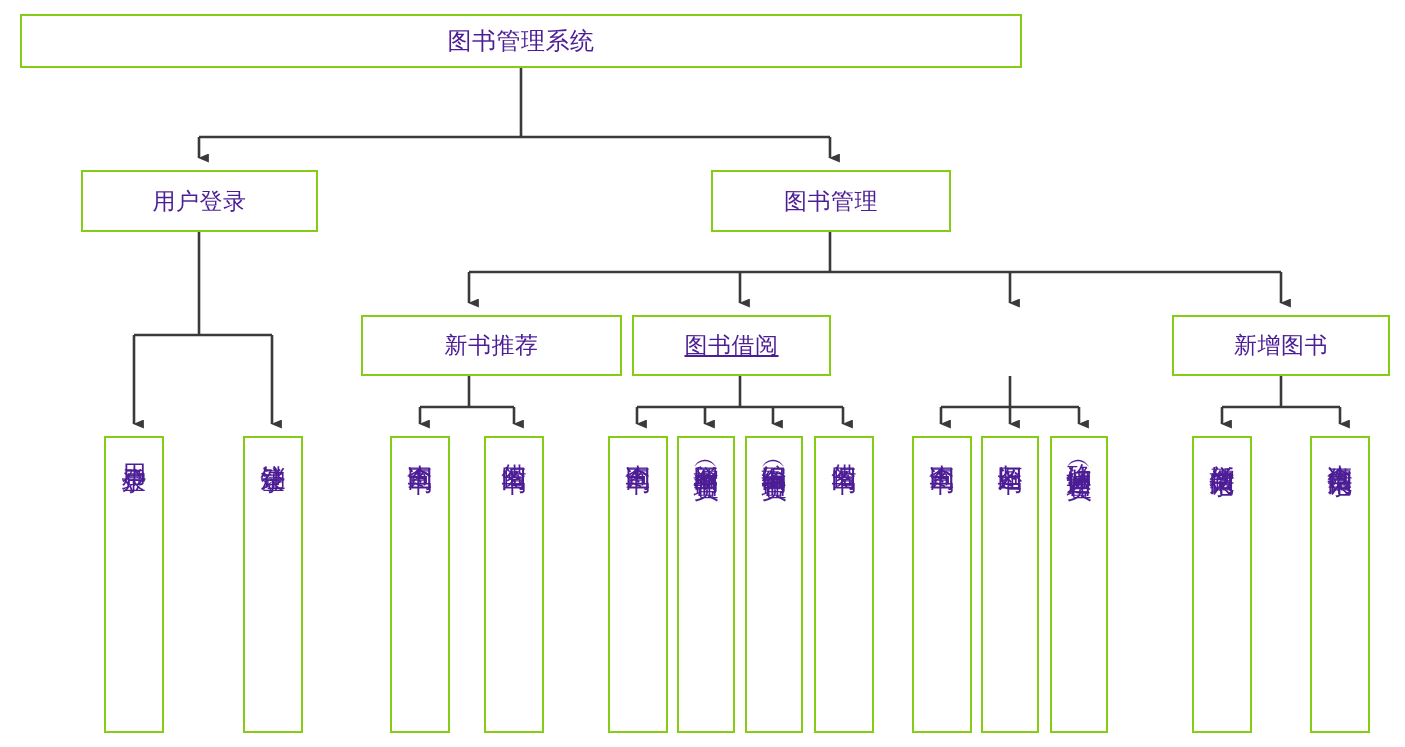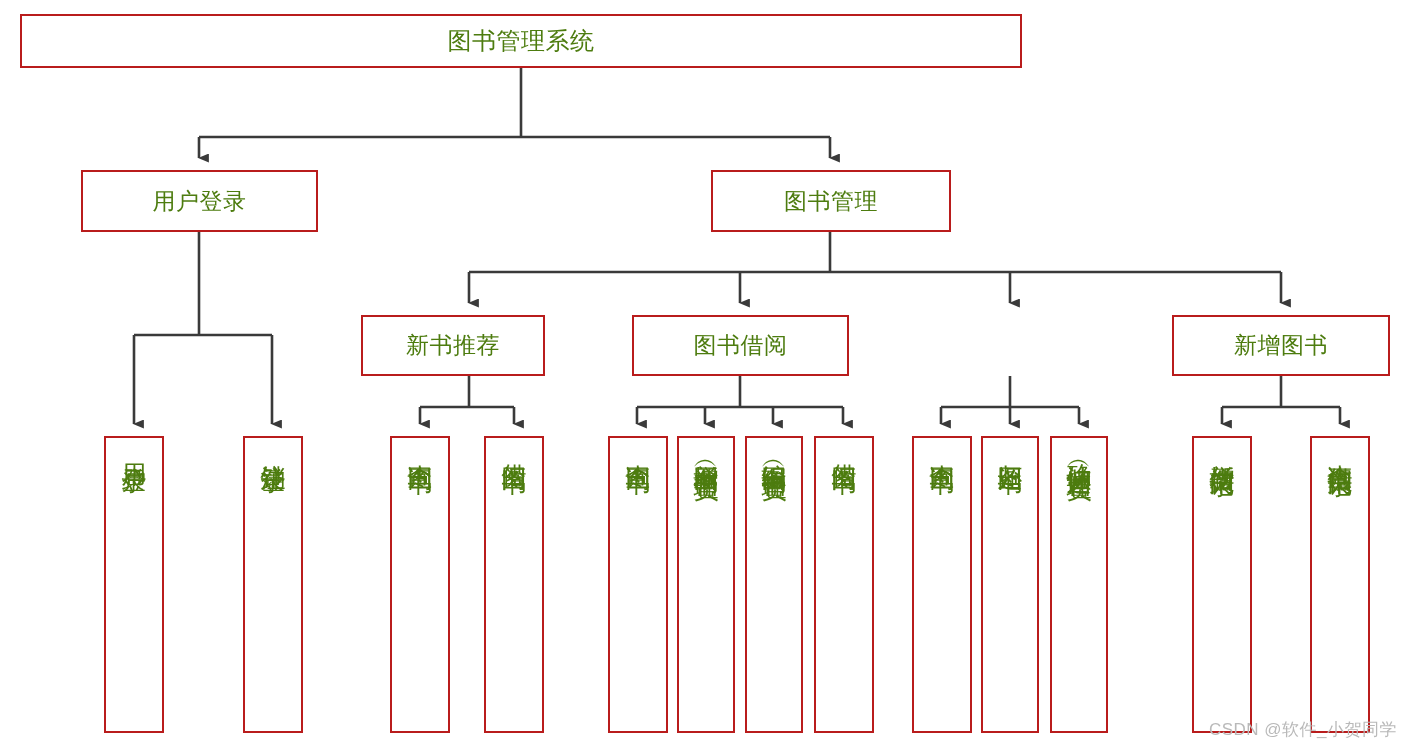--- a/index.html
+++ b/index.html
@@ -22,25 +22,25 @@
     left: 0;
     top: 0;
     width: 1405px;
     height: 747px;
     pointer-events: none;
   }
   .node {
     position: absolute;
     box-sizing: border-box;
     background: #ffffff;
-    border: 2px solid #b91c1c;
+    border: 2px solid #84cc16;
     display: flex;
     align-items: center;
     justify-content: center;
-    color: #4d7c0f;
+    color: #4c1d95;
   }
   .node .label {
     display: block;
     text-align: center;
     line-height: 1.08;
     letter-spacing: 0.5px;
   }
   .node.horiz .label {
     font-size: 23px;
   }
@@ -128,24 +128,24 @@
     <span class="label">图书管理系统</span>
   </div>
 
   <div class="node horiz" style="left:81px; top:170px; width:237px; height:62px;">
     <span class="label">用户登录</span>
   </div>
   <div class="node horiz" style="left:711px; top:170px; width:240px; height:62px;">
     <span class="label">图书管理</span>
   </div>
 
-  <div class="node horiz" style="left:361px; top:315px; width:184px; height:61px;">
+  <div class="node horiz" style="left:361px; top:315px; width:261px; height:61px;">
     <span class="label">新书推荐</span>
   </div>
-  <div class="node horiz" style="left:632px; top:315px; width:217px; height:61px;">
+  <div class="node horiz" style="left:632px; top:315px; width:199px; height:61px;text-decoration:underline;">
     <span class="label">图书借阅</span>
   </div>
   <div class="node horiz" style="left:1172px; top:315px; width:218px; height:61px;">
     <span class="label">新增图书</span>
   </div>
 
   <div class="node vert" style="left:104px; top:436px; width:60px; height:297px;">
     <span class="label">用户登录</span>
   </div>
   <div class="node vert" style="left:243px; top:436px; width:60px; height:297px;">
@@ -182,15 +182,14 @@
     <span class="label">确认归还（管理员）</span>
   </div>
 
   <div class="node vert" style="left:1192px; top:436px; width:60px; height:297px;">
     <span class="label">新增借阅记录</span>
   </div>
   <div class="node vert" style="left:1310px; top:436px; width:60px; height:297px;">
     <span class="label">查询借阅记录</span>
   </div>
 
-  <div class="watermark">CSDN @软件_小贺同学</div>
 
 </div>
 
 </body></html>

